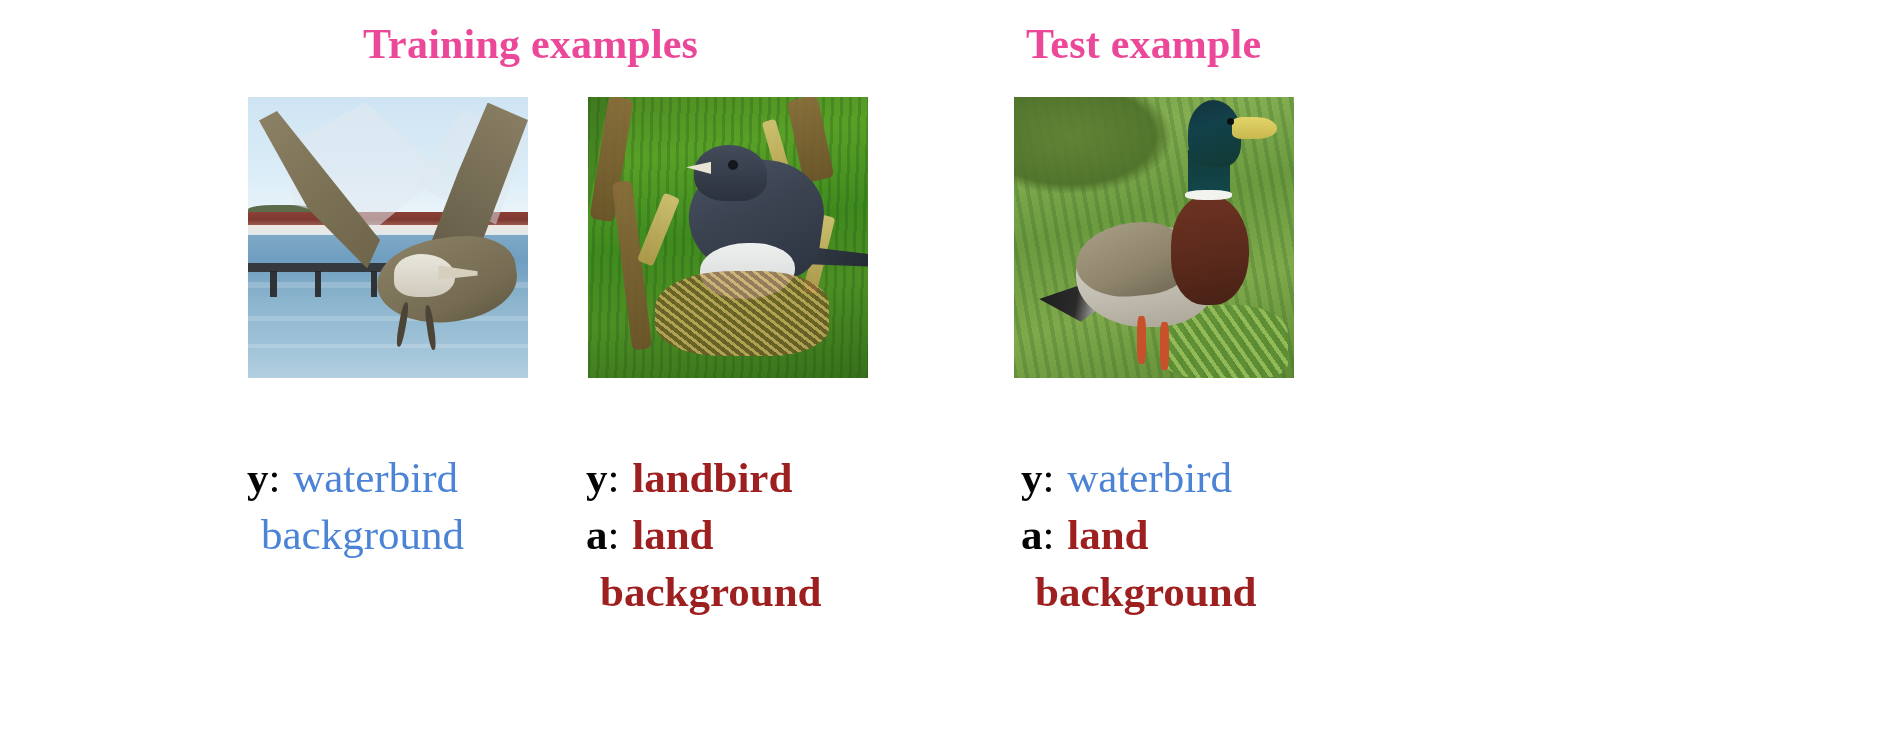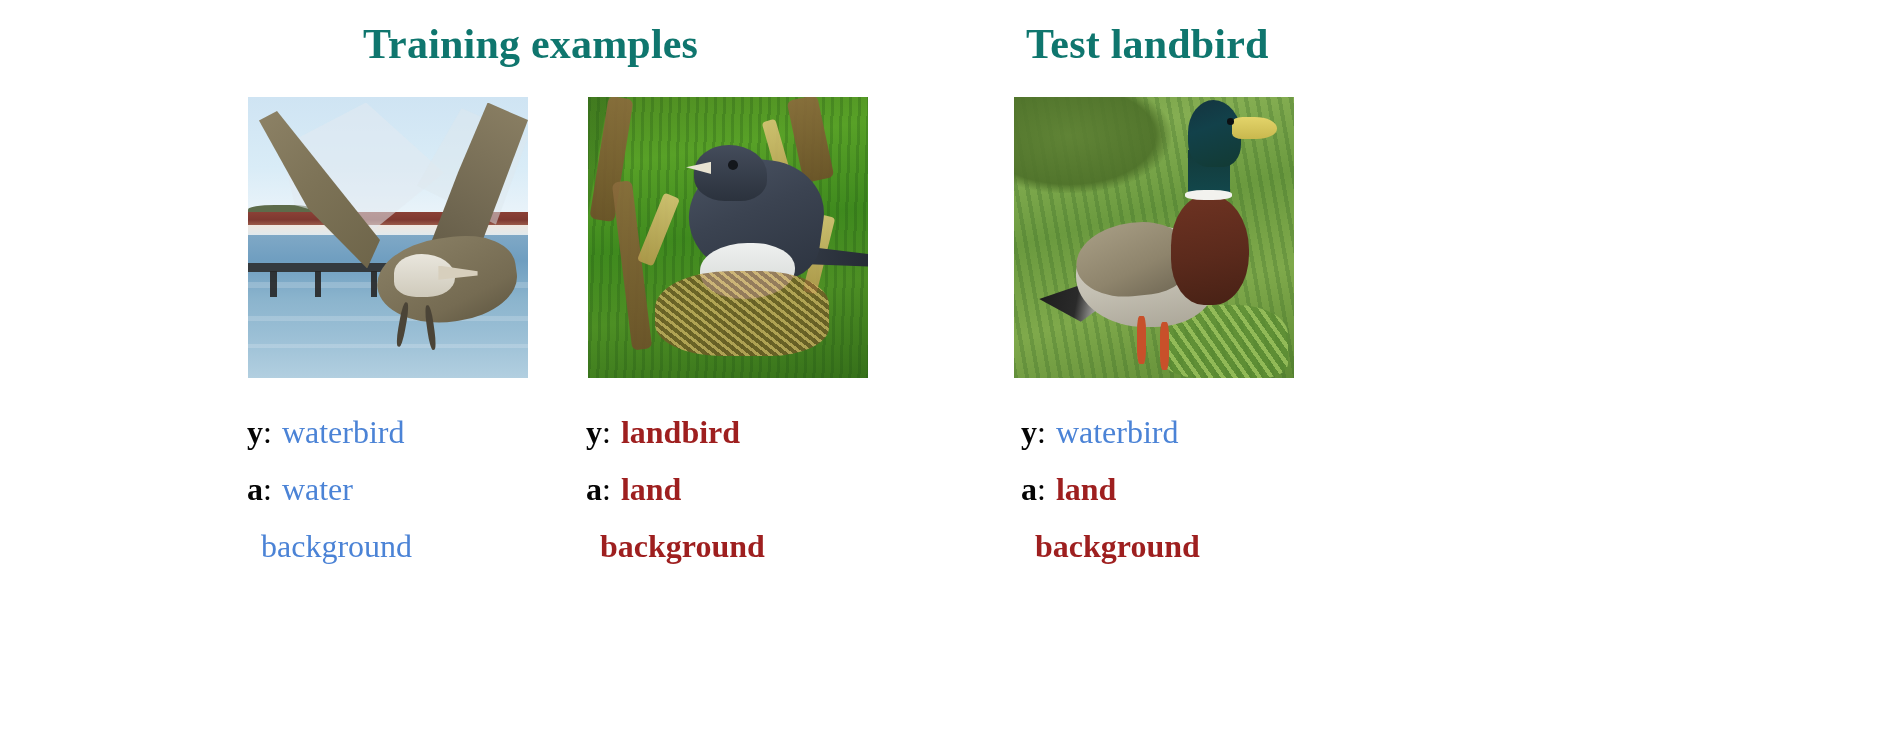--- a/index.html
+++ b/index.html
@@ -13,21 +13,21 @@
     position: relative;
     font-family: "Liberation Serif", "DejaVu Serif", serif;
     overflow: hidden;
   }
 
   
   .heading {
     position: absolute;
     font-weight: bold;
     font-size: 42px;
-    color: #0f766e;
+    color: #ec4899;
     white-space: nowrap;
     letter-spacing: 0.2px;
   }
   #heading-training { left: 363px; top: 20px; }
   #heading-test     { left: 1026px; top: 20px; }
 
   
   .photo {
     position: absolute;
     width: 280px;
@@ -261,23 +261,24 @@
     clip-path: polygon(0 42%, 72% 0%, 100% 52%, 62% 100%);
   }
   .duck-leg {
     position: absolute; width: 3.2%; height: 17%;
     background: #c8502a; border-radius: 30%;
   }
 
   
   .caption {
     position: absolute;
-    font-size: 32px;
+    font-size: 43px;
     line-height: 57px;
     white-space: nowrap;
+    margin-top: 45px;
   }
   #caption-0 { left: 247px; top: 404px; }
   #caption-1 { left: 586px; top: 404px; }
   #caption-2 { left: 1021px; top: 404px; }
 
   .caption .row { display: block; }
   .caption .key {
     font-weight: bold;
     color: #050505;
   }
@@ -286,21 +287,21 @@
   .caption .row.cont { padding-left: 12px; }
 
   .water-c { color: #4b83d6; }
   .land-c  { color: #9e1f1f; font-weight: bold; }
 </style>
 </head>
 <body>
 
 <div class="heading" id="heading-training">Training examples</div>
 
-<div class="heading" id="heading-test">Test landbird</div>
+<div class="heading" id="heading-test">Test example</div>
 
 <div class="photo" id="photo-0">
   <div class="scene">
     <div class="sky"></div>
     <div class="farshore-trees"></div>
     <div class="farshore"></div>
     <div class="shoreline"></div>
     <div class="water"></div>
     <div class="water-band" style="top:66%;height:2%;"></div>
     <div class="water-band" style="top:78%;height:1.6%;"></div>
@@ -359,24 +360,20 @@
     <div class="duck-leg" style="left:44%;top:78%;"></div>
     <div class="duck-leg" style="left:52%;top:80%;"></div>
   </div>
 </div>
 
 <div class="caption" id="caption-0">
   <span class="row">
     <span class="key">y</span><span class="colon">:</span>
     <span class="val water-c">waterbird</span>
   </span>
-  <span class="row">
-    <span class="key">a</span><span class="colon">:</span>
-    <span class="val water-c">water</span>
-  </span>
   <span class="row cont">
     <span class="val water-c">background</span>
   </span>
 </div>
 
 <div class="caption" id="caption-1">
   <span class="row">
     <span class="key">y</span><span class="colon">:</span>
     <span class="val land-c">landbird</span>
   </span>

